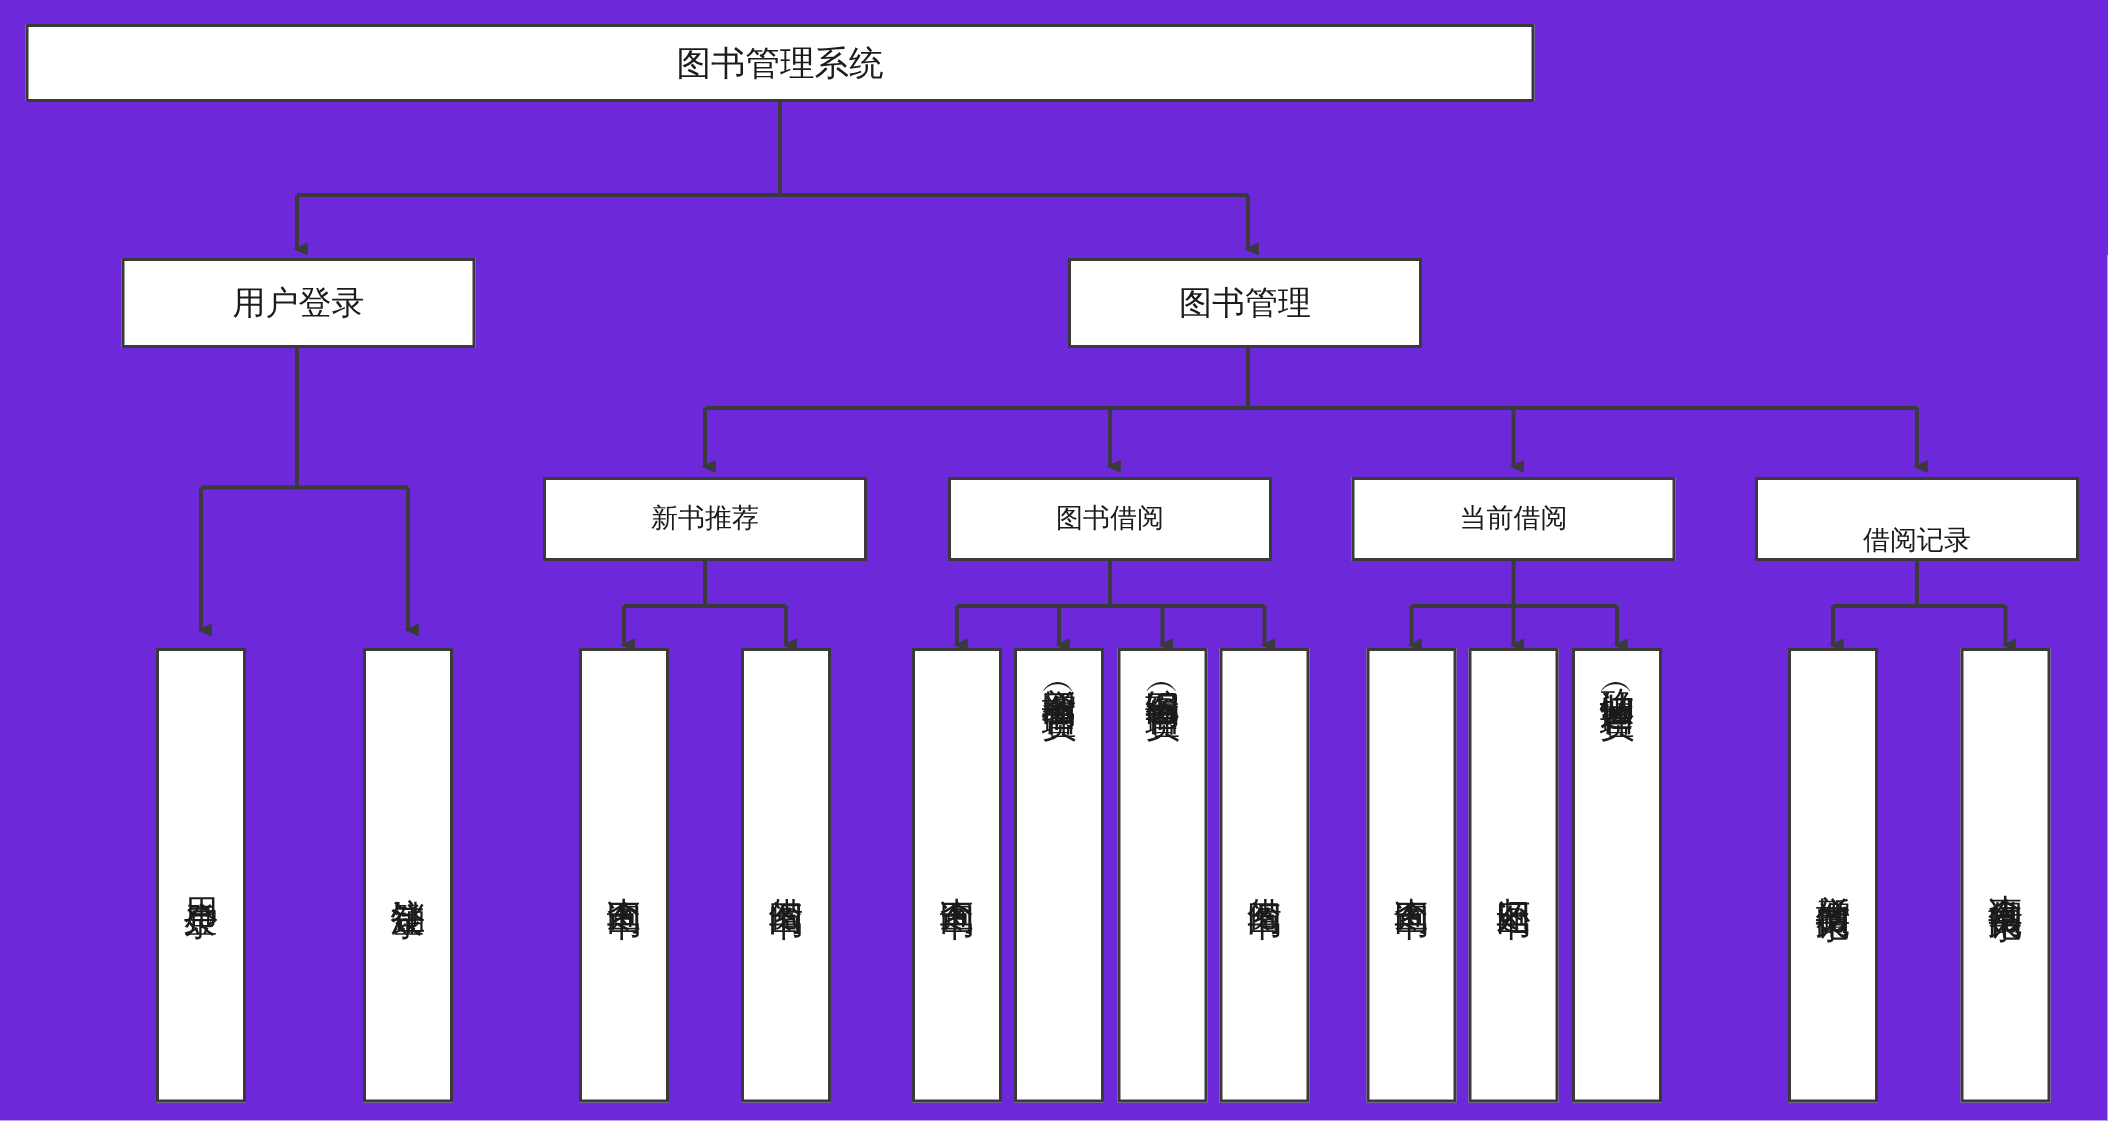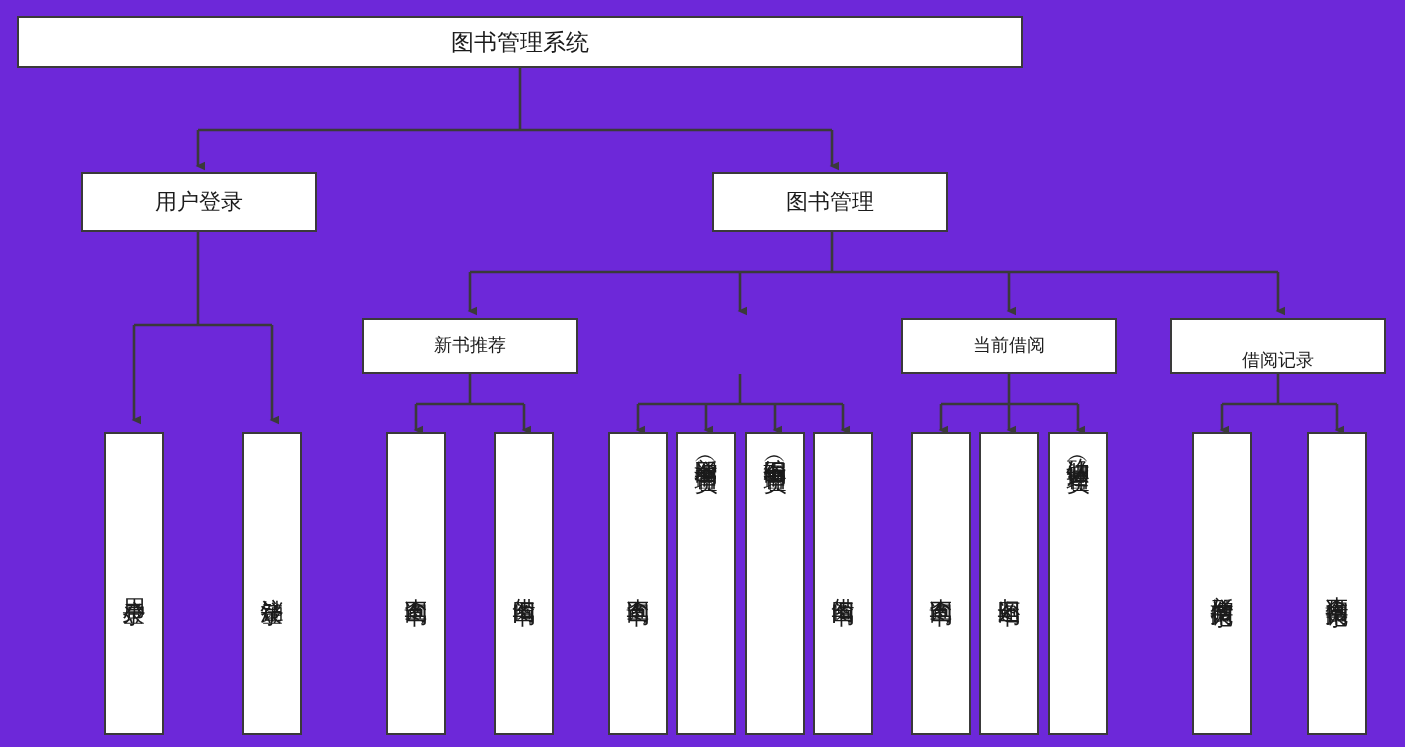--- a/index.html
+++ b/index.html
@@ -141,20 +141,23 @@
   <div class="node h lvl2" style="left:81px; top:172px; width:236px; height:60px;">
     <span class="node-label">用户登录</span>
   </div>
   <div class="node h lvl2" style="left:712px; top:172px; width:236px; height:60px;">
     <span class="node-label">图书管理</span>
   </div>
 
   <div class="node h lvl3" style="left:362px; top:318px; width:216px; height:56px;">
     <span class="node-label">新书推荐</span>
   </div>
+  <div class="node h lvl3" style="left:632px; top:318px; width:216px; height:56px;">
+    <span class="node-label">图书借阅</span>
+  </div>
   <div class="node h lvl3" style="left:901px; top:318px; width:216px; height:56px;">
     <span class="node-label">当前借阅</span>
   </div>
   <div class="node h lvl3" style="left:1170px; top:318px; width:216px; height:56px;align-items:flex-end;">
     <span class="node-label">借阅记录</span>
   </div>
 
   <div class="node v tall-center" style="left:104px; top:432px; width:60px; height:303px;">
     <span class="node-label">用户登录</span>
   </div>

